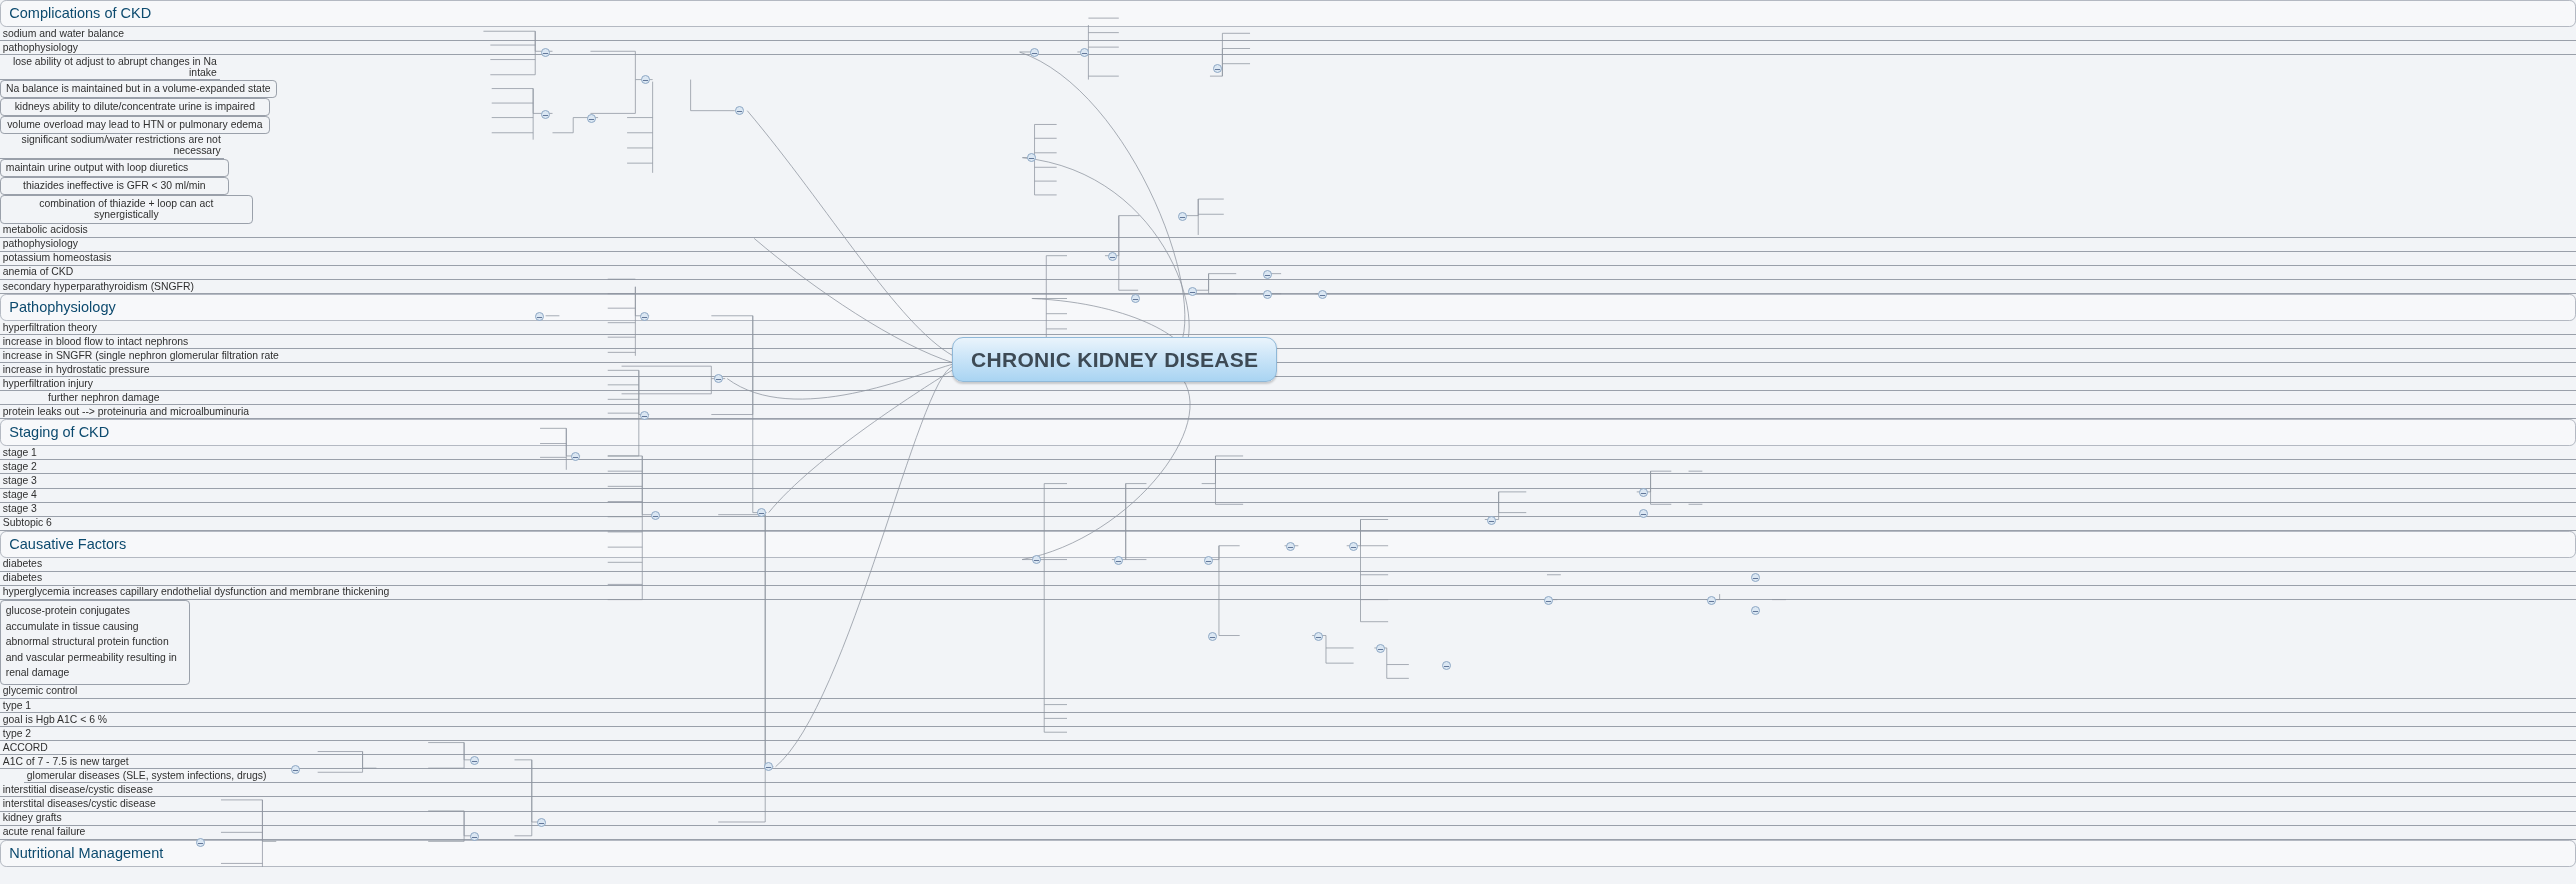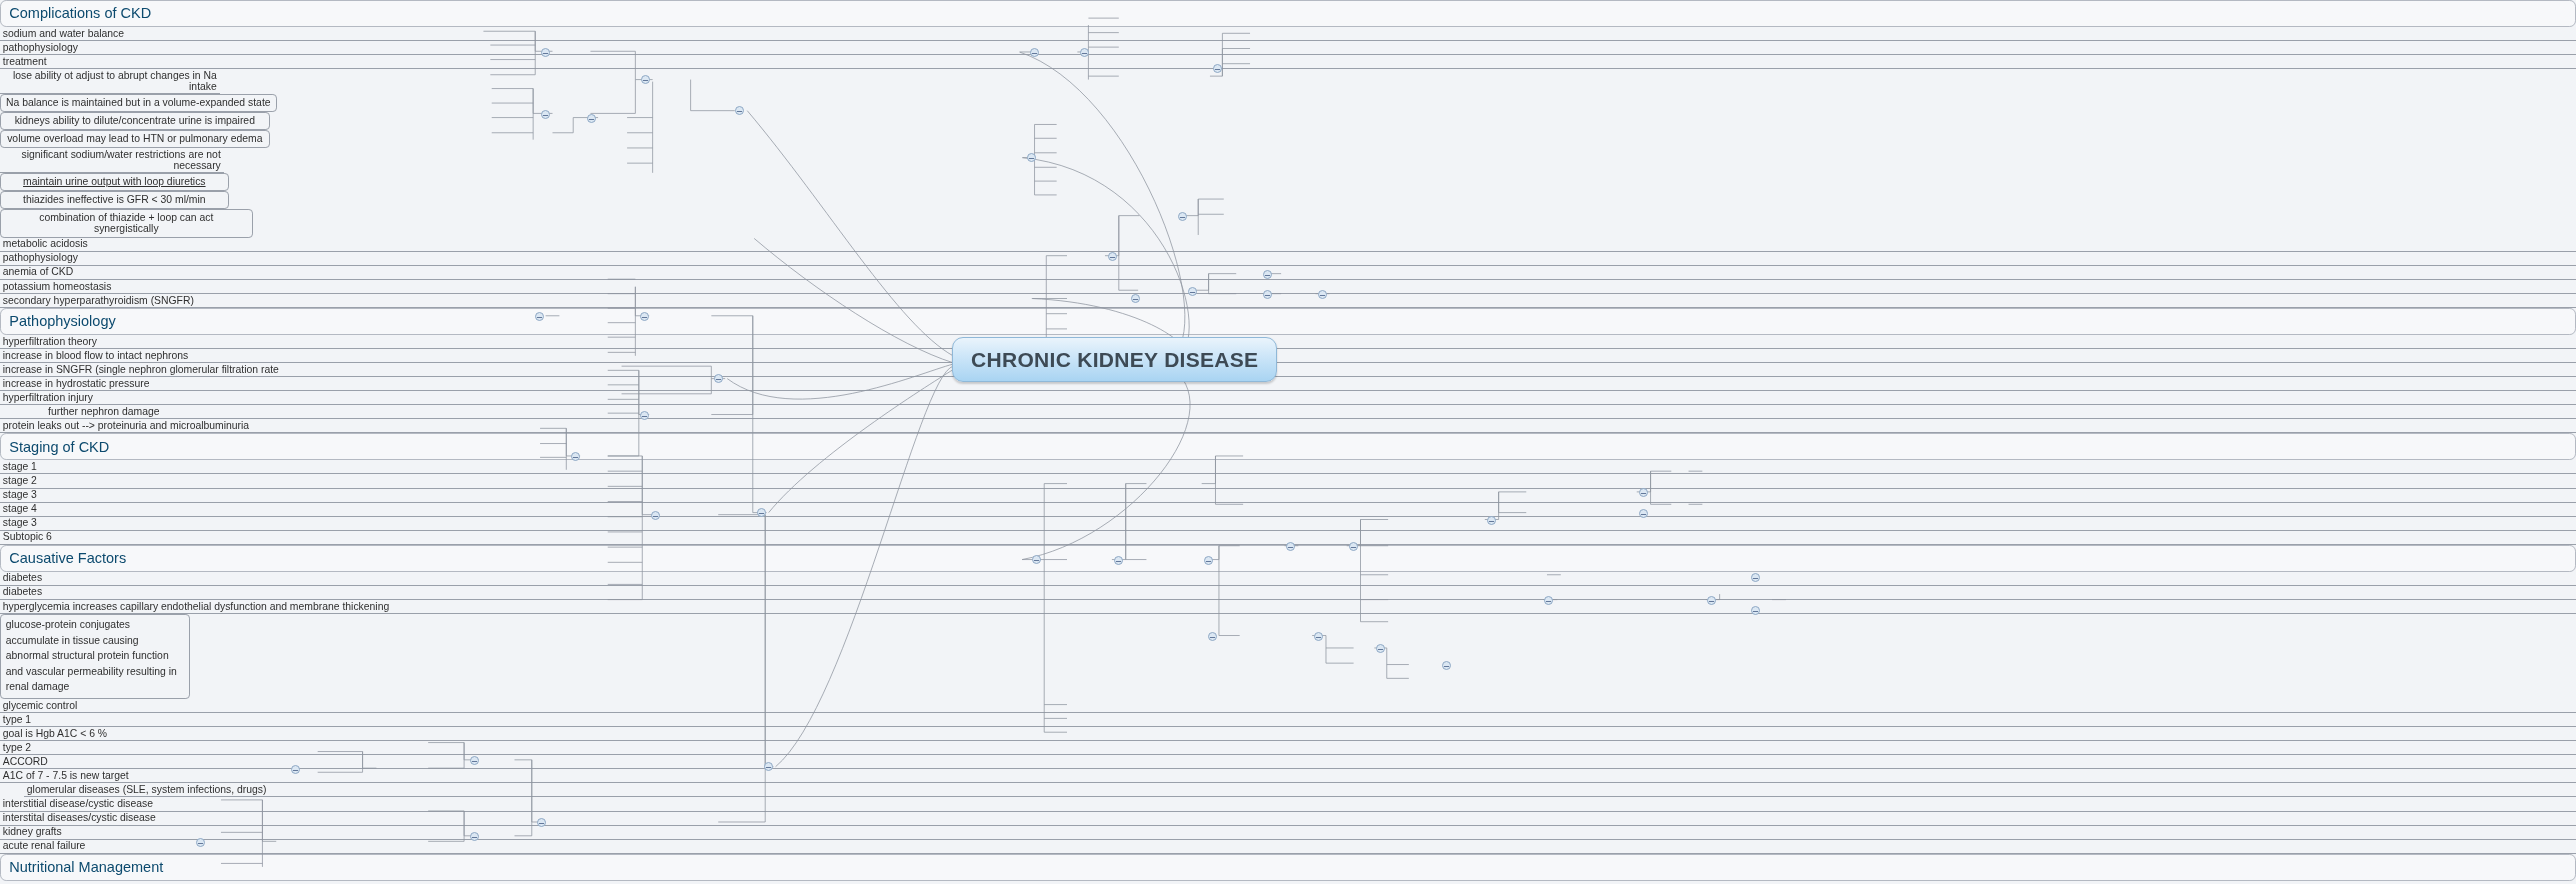--- a/index.html
+++ b/index.html
@@ -280,39 +280,38 @@
 
 <div class="branch" style="left:747px;top:95px;">Complications of CKD</div>
 <div class="tog" style="left:735px;top:106px;"></div>
 
 <div class="leaf" style="left:652px;top:72px;">sodium and water balance</div>
 <div class="tog" style="left:641px;top:75px;"></div>
 
 <div class="leaf" style="left:552px;top:44px;">pathophysiology</div>
 <div class="tog" style="left:541px;top:48px;"></div>
 
-<div class="leaf" style="left:552px;top:106px;">treatment</div>
 <div class="tog" style="left:541px;top:110px;"></div>
 
 <div class="leaf" style="left:275px;top:24px;width:214px;text-align:right;">lose ability ot adjust to abrupt changes in Na intake</div>
 <div class="boxed" style="left:224px;top:37px;width:265px;text-align:center;">Na balance is maintained but in a volume-expanded state</div>
 <div class="boxed" style="left:231px;top:52px;width:258px;text-align:center;">kidneys ability to dilute/concentrate urine is impaired</div>
 <div class="boxed" style="left:231px;top:68px;width:258px;text-align:center;">volume overload may lead to HTN or  pulmonary edema</div>
 
 <div class="leaf" style="left:272px;top:81px;width:218px;text-align:right;">significant sodium/water restrictions are not necessary</div>
-<div class="boxed" style="left:273px;top:96px;width:217px;text-align:center;text-decoration:underline;">maintain urine output with loop diuretics</div>
+<div class="boxed" style="left:273px;top:96px;width:217px;">maintain urine output with loop diuretics</div>
 <div class="boxed" style="left:273px;top:110px;width:217px;text-align:center;">thiazides ineffective is GFR &lt; 30 ml/min</div>
 <div class="boxed" style="left:249px;top:126px;width:241px;text-align:center;">combination of thiazide + loop can act synergistically</div>
 
 <div class="leaf" style="left:598px;top:110px;">metabolic acidosis</div>
 <div class="tog" style="left:587px;top:114px;"></div>
 <div class="leaf" style="left:492px;top:110px;">pathophysiology</div>
 
+<div class="leaf" style="left:548px;top:126px;">potassium homeostasis</div>
 <div class="leaf" style="left:572px;top:141px;">anemia of CKD</div>
-<div class="leaf" style="left:548px;top:126px;">potassium homeostasis</div>
 <div class="leaf" style="left:499px;top:156px;">secondary hyperparathyroidism (SNGFR)</div>
 
 <div class="branch" style="left:953px;top:39px;">Pathophysiology</div>
 <div class="tog" style="left:1030px;top:48px;"></div>
 
 <div class="leaf" style="left:1043px;top:44px;">hyperfiltration theory</div>
 <div class="tog" style="left:1080px;top:48px;"></div>
 
 <div class="leaf" style="left:1120px;top:16.6px;">increase in blood flow to intact nephrons</div>
 <div class="leaf" style="left:1120px;top:32px;">increase in SNGFR (single nephron glomerular filtration rate</div>

